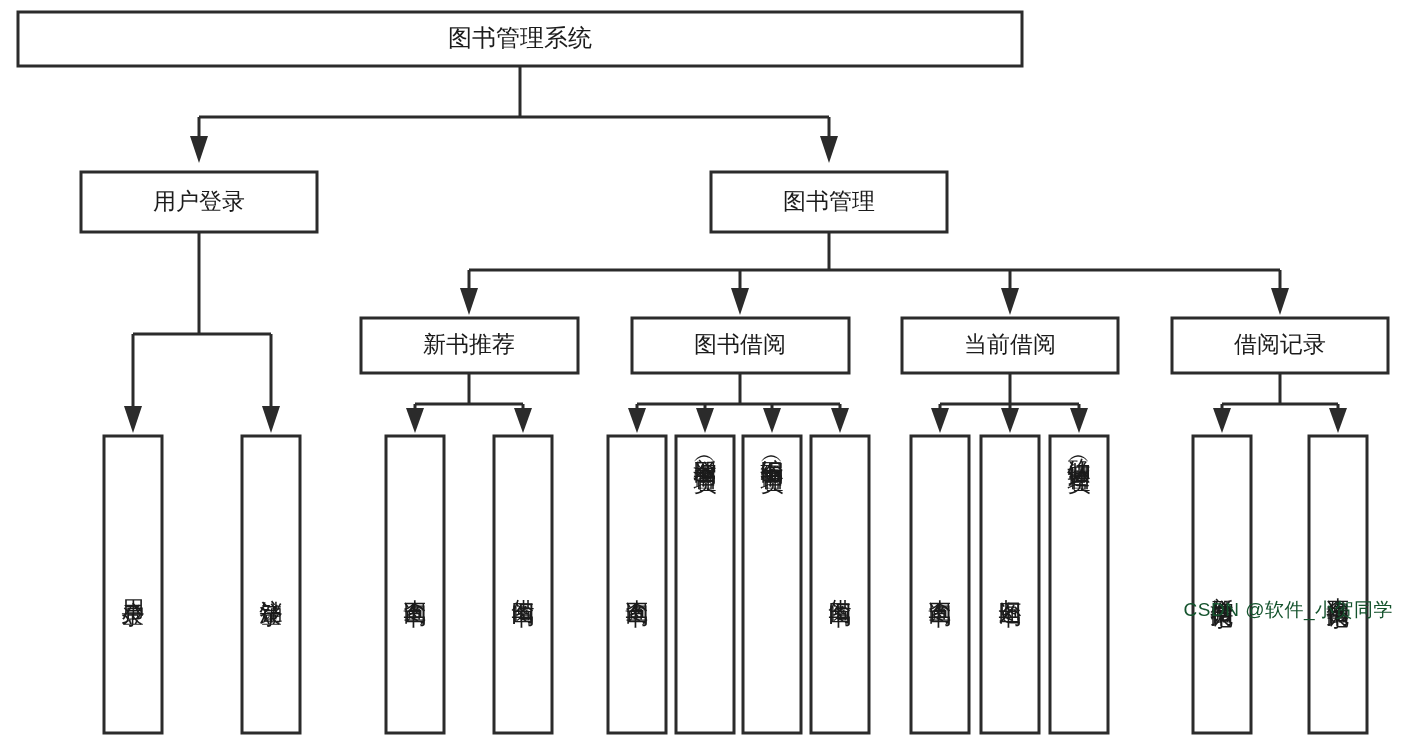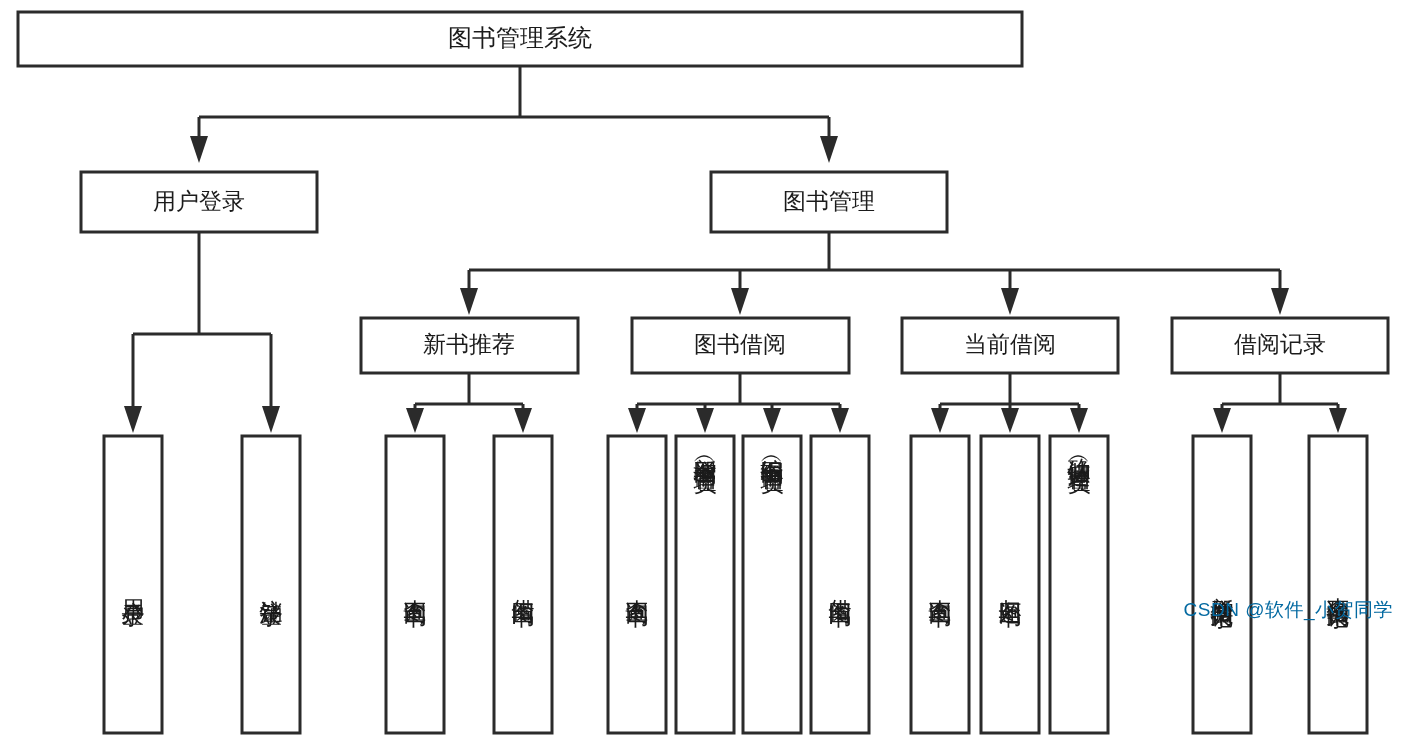--- a/index.html
+++ b/index.html
@@ -68,21 +68,21 @@
     letter-spacing: 2px;
     color: #1b1b1b;
     white-space: nowrap;
   }
   .watermark {
     position: absolute;
     right: 12px;
     bottom: 6px;
     font-family: "Liberation Sans", "DejaVu Sans", sans-serif;
     font-size: 19px;
-    color: #0369a1;
+    color: #14532d;
     letter-spacing: 0.5px;
     white-space: nowrap;
   }
 </style>
 </head>
 <body>
 
 <div id="diagram-root">
 
   <svg class="canvas" viewBox="0 0 1405 747" xmlns="http://www.w3.org/2000/svg">

